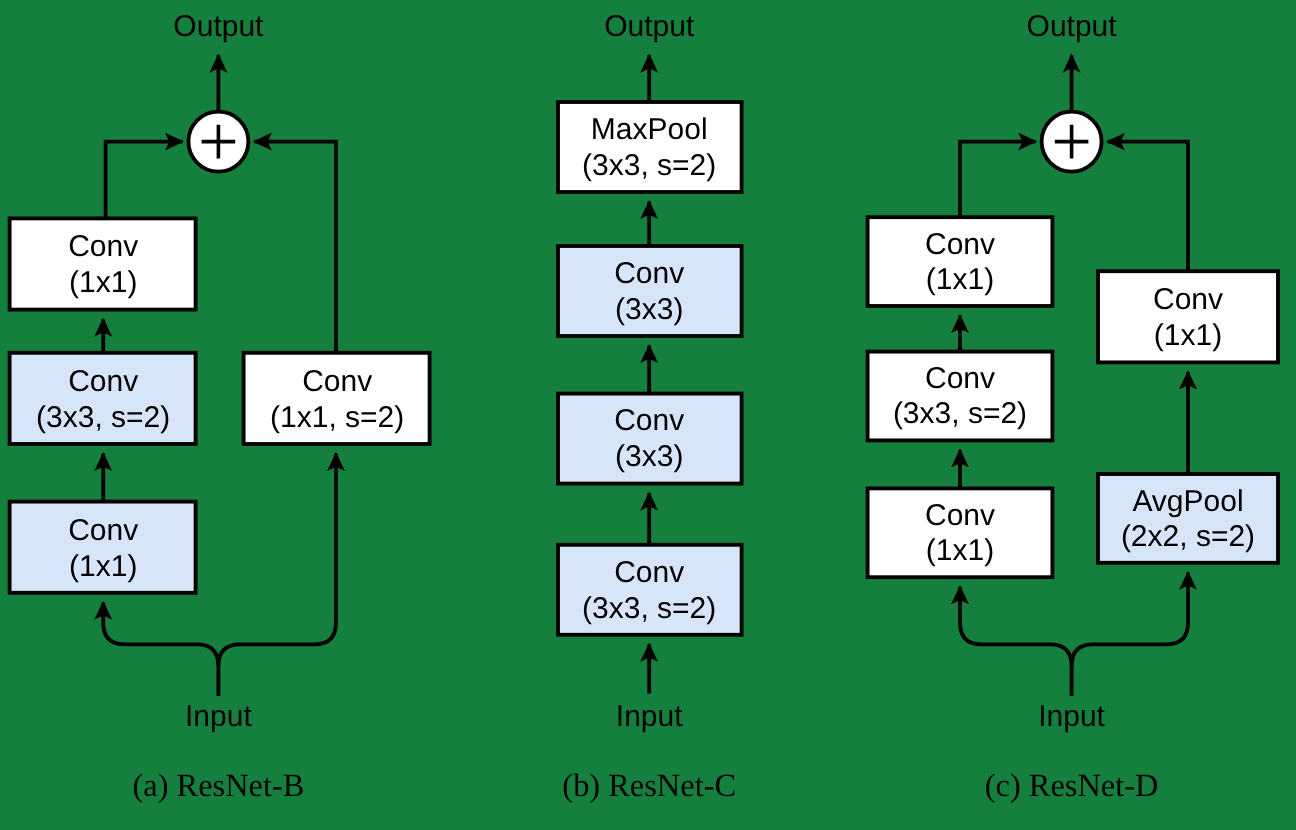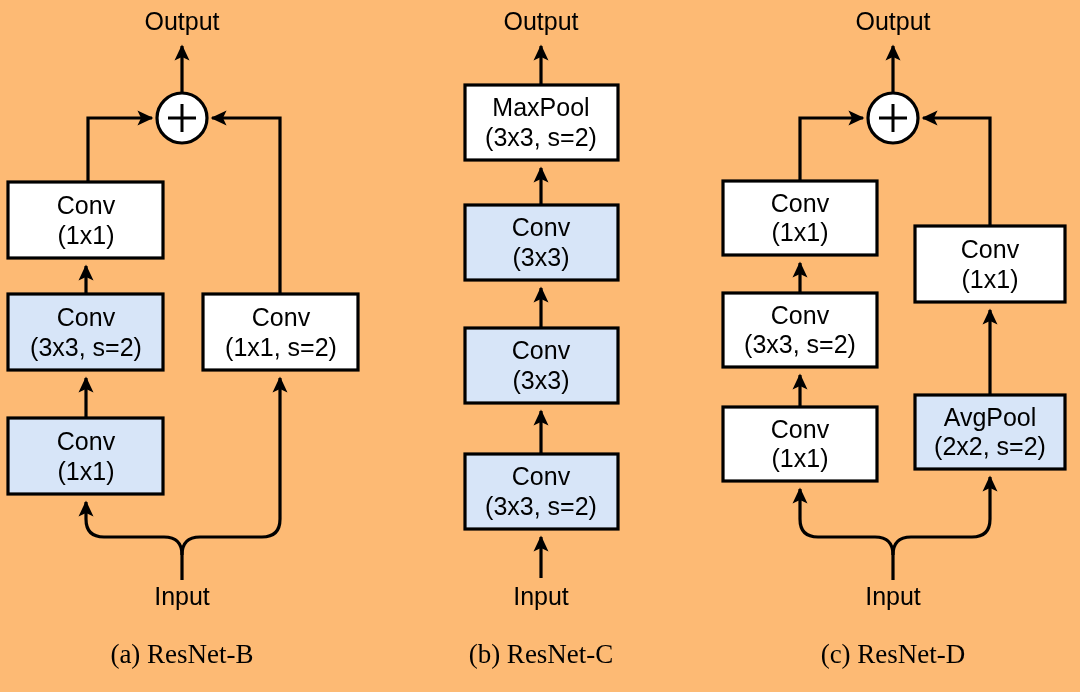--- a/index.html
+++ b/index.html
@@ -4,21 +4,21 @@
 <style>
   html, body {
     margin: 0;
     padding: 0;
     background: #ffffff;
   }
   #figure-root {
     position: relative;
     width: 1080px;
     height: 692px;
-    background: #fdba74;
+    background: #15803d;
     font-family: "Liberation Sans", sans-serif;
     overflow: hidden;
   }
   svg.diagram-layer {
     position: absolute;
     left: 0;
     top: 0;
     width: 1080px;
     height: 692px;
   }

